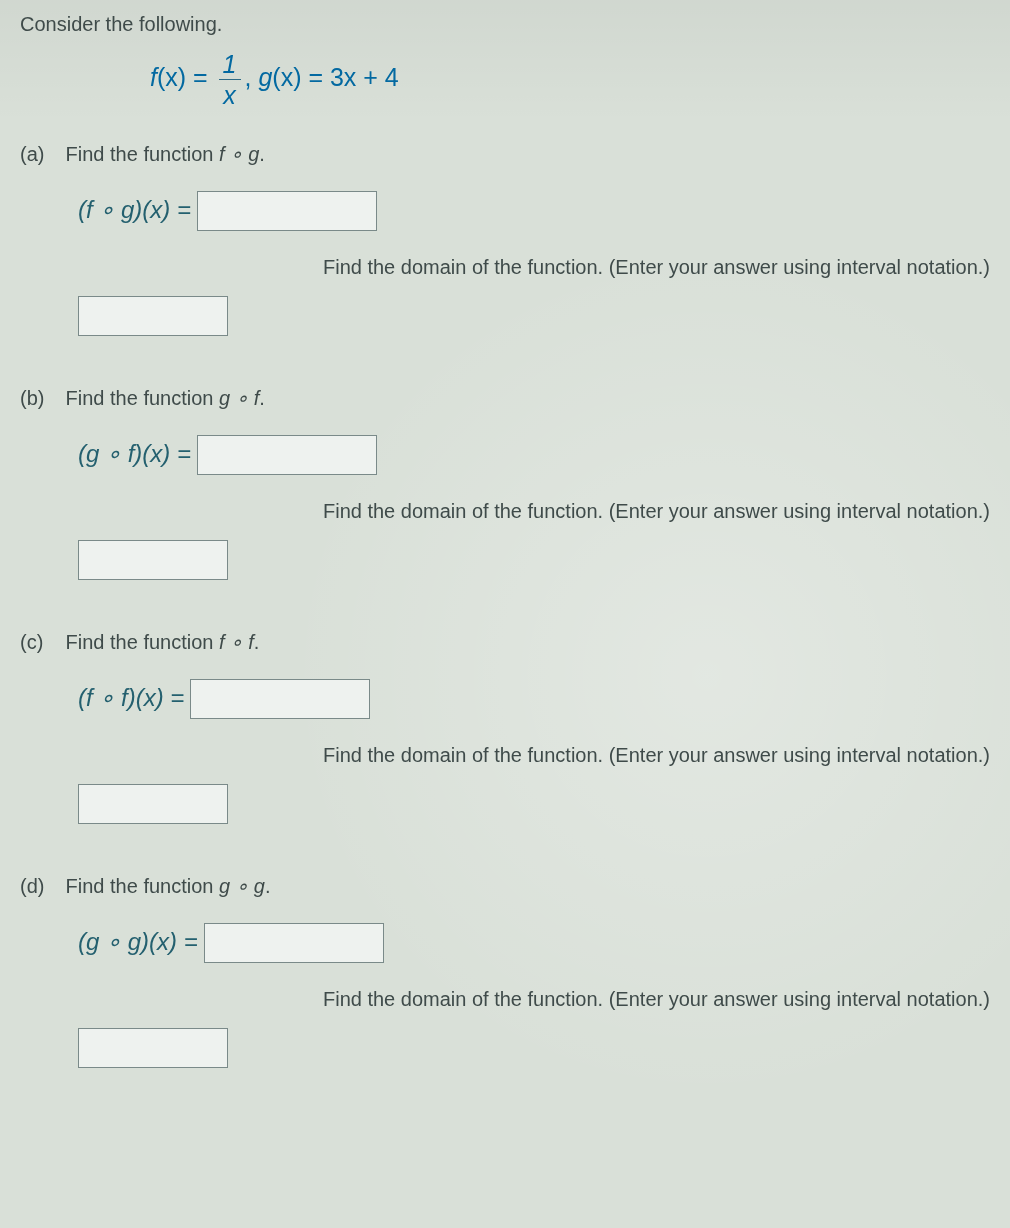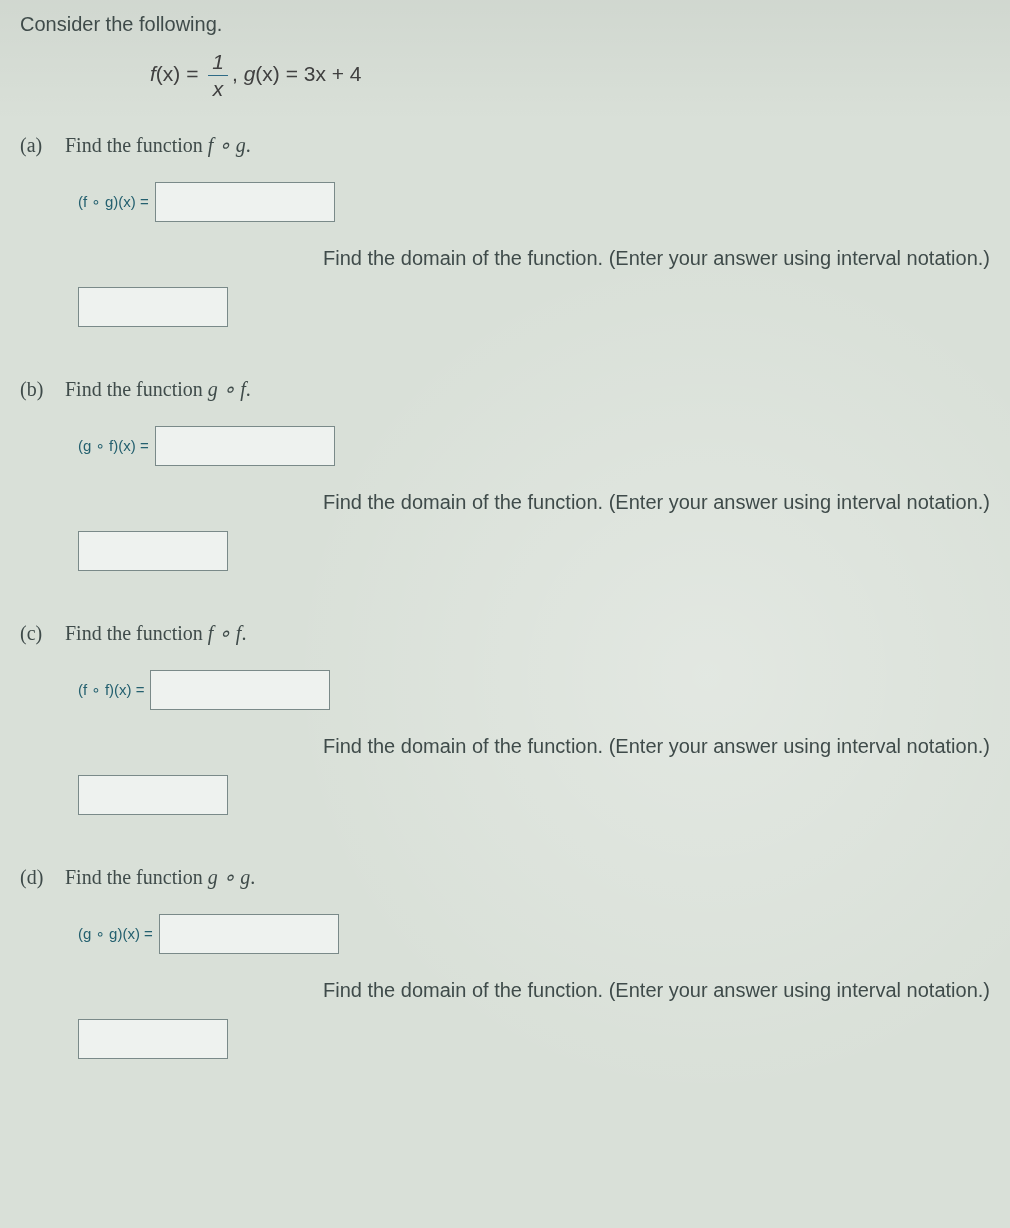--- a/index.html
+++ b/index.html
@@ -12,50 +12,51 @@
     font-size:20px;
     box-sizing:border-box;
     padding:10px 20px 0 20px;
     background-image:
       radial-gradient(ellipse 60% 50% at 70% 55%, rgba(255,255,255,0.25), rgba(0,0,0,0) 70%),
       linear-gradient(180deg, rgba(0,0,0,0.04), rgba(0,0,0,0) 10%);
     line-height:1.45;
   }
   .intro{margin-bottom:12px;}
   .eqline{
-    color:#404040;
+    color:#0369a1;
     font-style:italic;
     margin:8px 0 20px 130px;
-    font-size:21px;
+    font-size:25px;
   }
   .frac{
     display:inline-block;
     vertical-align:middle;
     text-align:center;
     font-style:italic;
     position:relative;
     margin:0 4px;
     line-height:1.05;
   }
   .frac > span{display:block;padding:0 4px;}
   .frac .bar{border-top:1.5px solid #2f6b86;display:block;height:0;margin:2px 0;}
   .part-label{
     display:inline-block;
     width:40px;
     vertical-align:top;
   }
-  .part-row{margin-top:31px;font-family:Liberation Serif, serif;}
+  .part-row{margin-top:31px;}
   .answerline{
     margin:22px 0 22px 58px;
     display:flex;
     align-items:center;
   }
   .mathlabel{
     color:#24606f;
-    font-size:15px;
+    font-style:italic;
+    font-size:24px;
     margin-right:6px;
   }
   input.blank{
     height:40px;
     border:1px solid #7a8a89;
     background:#eef2ef;
     font-size:18px;
     padding:0 6px;
     box-sizing:border-box;
   }

